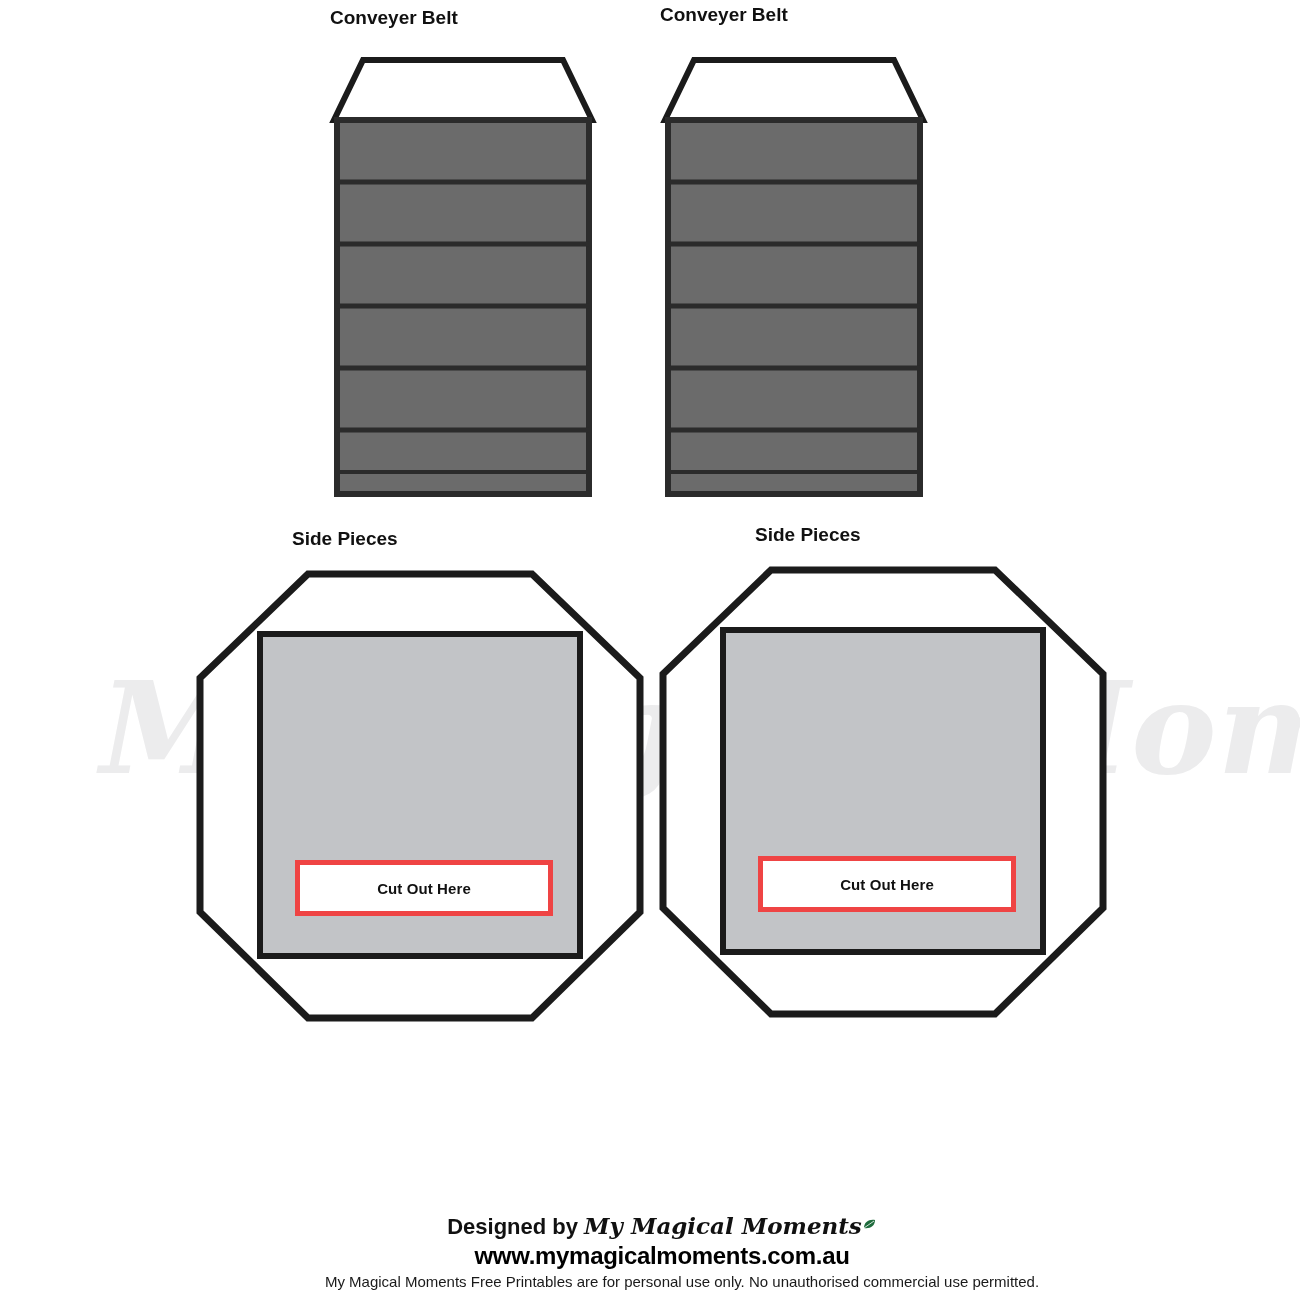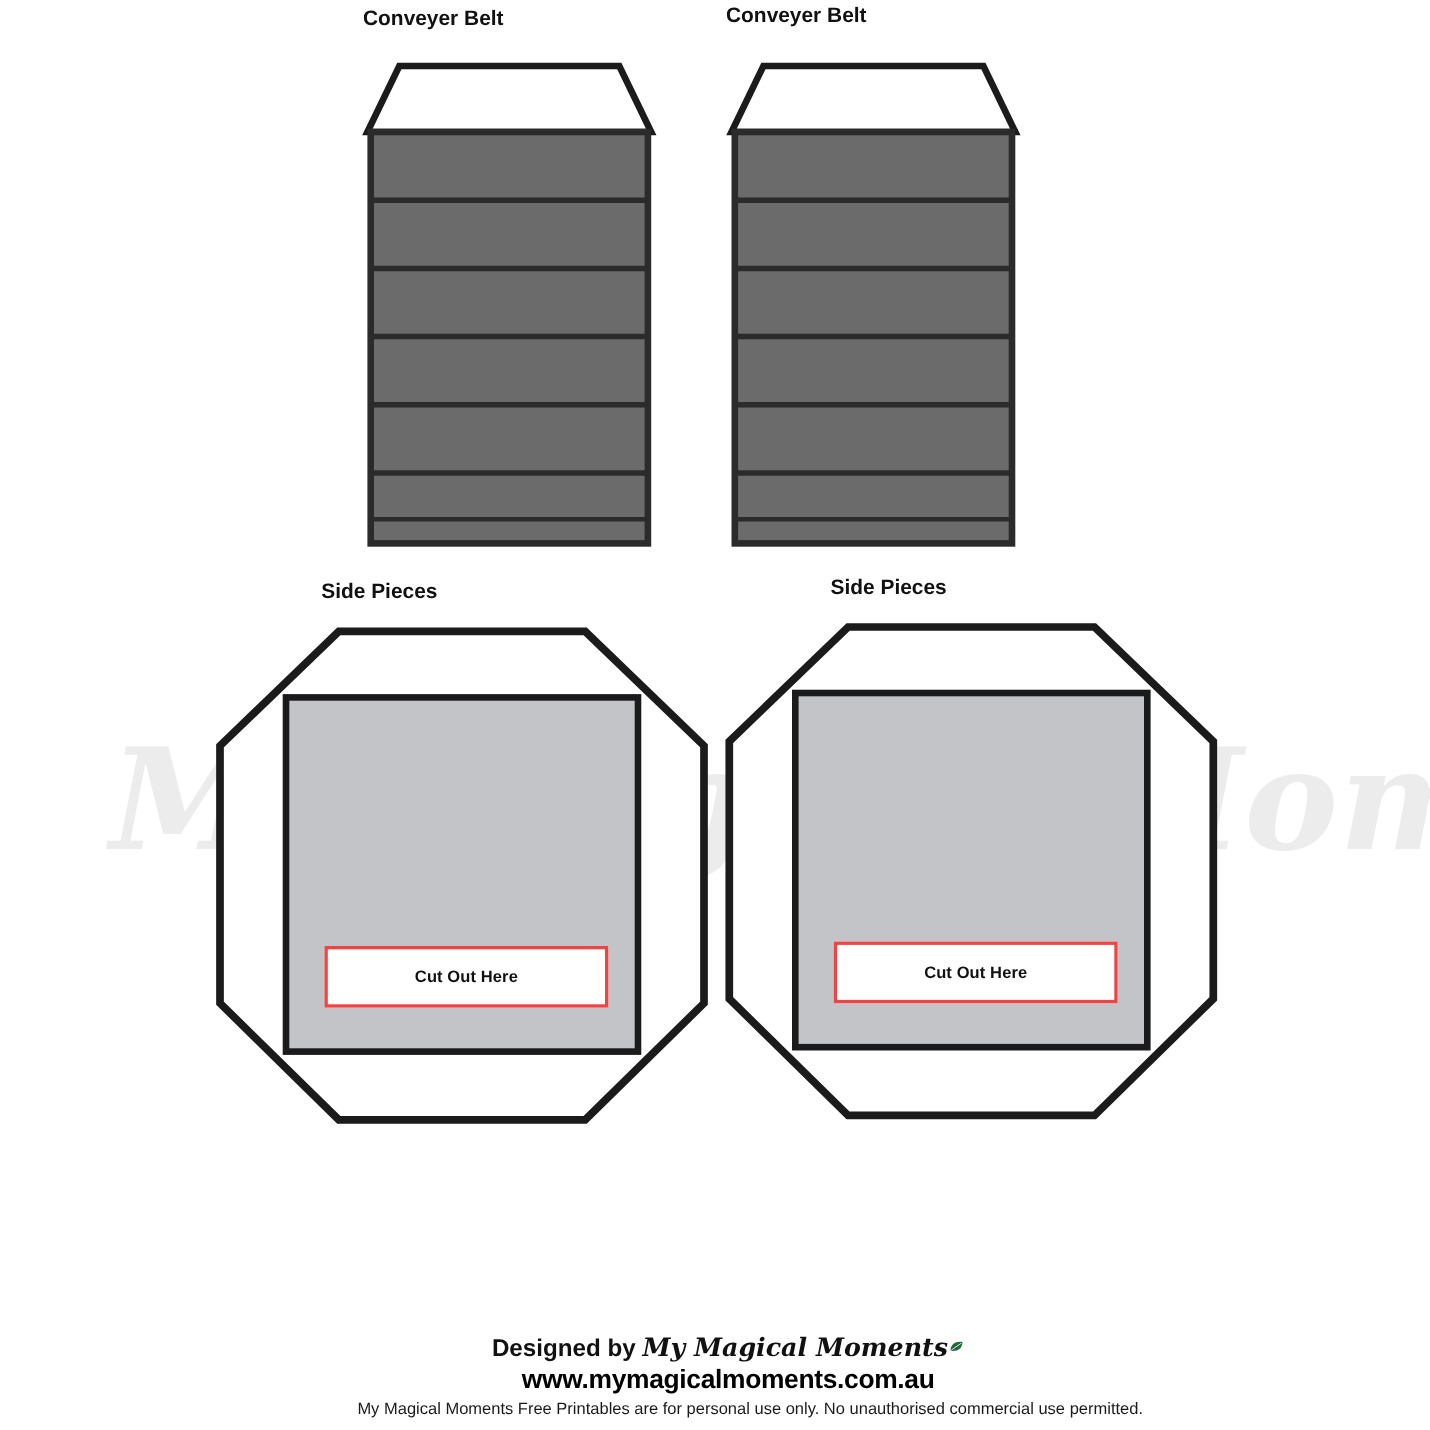--- a/index.html
+++ b/index.html
@@ -71,21 +71,21 @@
 
   .flap-box {
     display: flex;
     align-items: center;
     justify-content: center;
   }
 
   
   .cutout {
     background: #ffffff;
-    border: 3px solid #ef4444;
+    border: 5px solid #ef4444;
     box-sizing: border-box;
     display: flex;
     align-items: center;
     justify-content: center;
     z-index: 14;
   }
 
   
   #footer {
     left: 12px;

